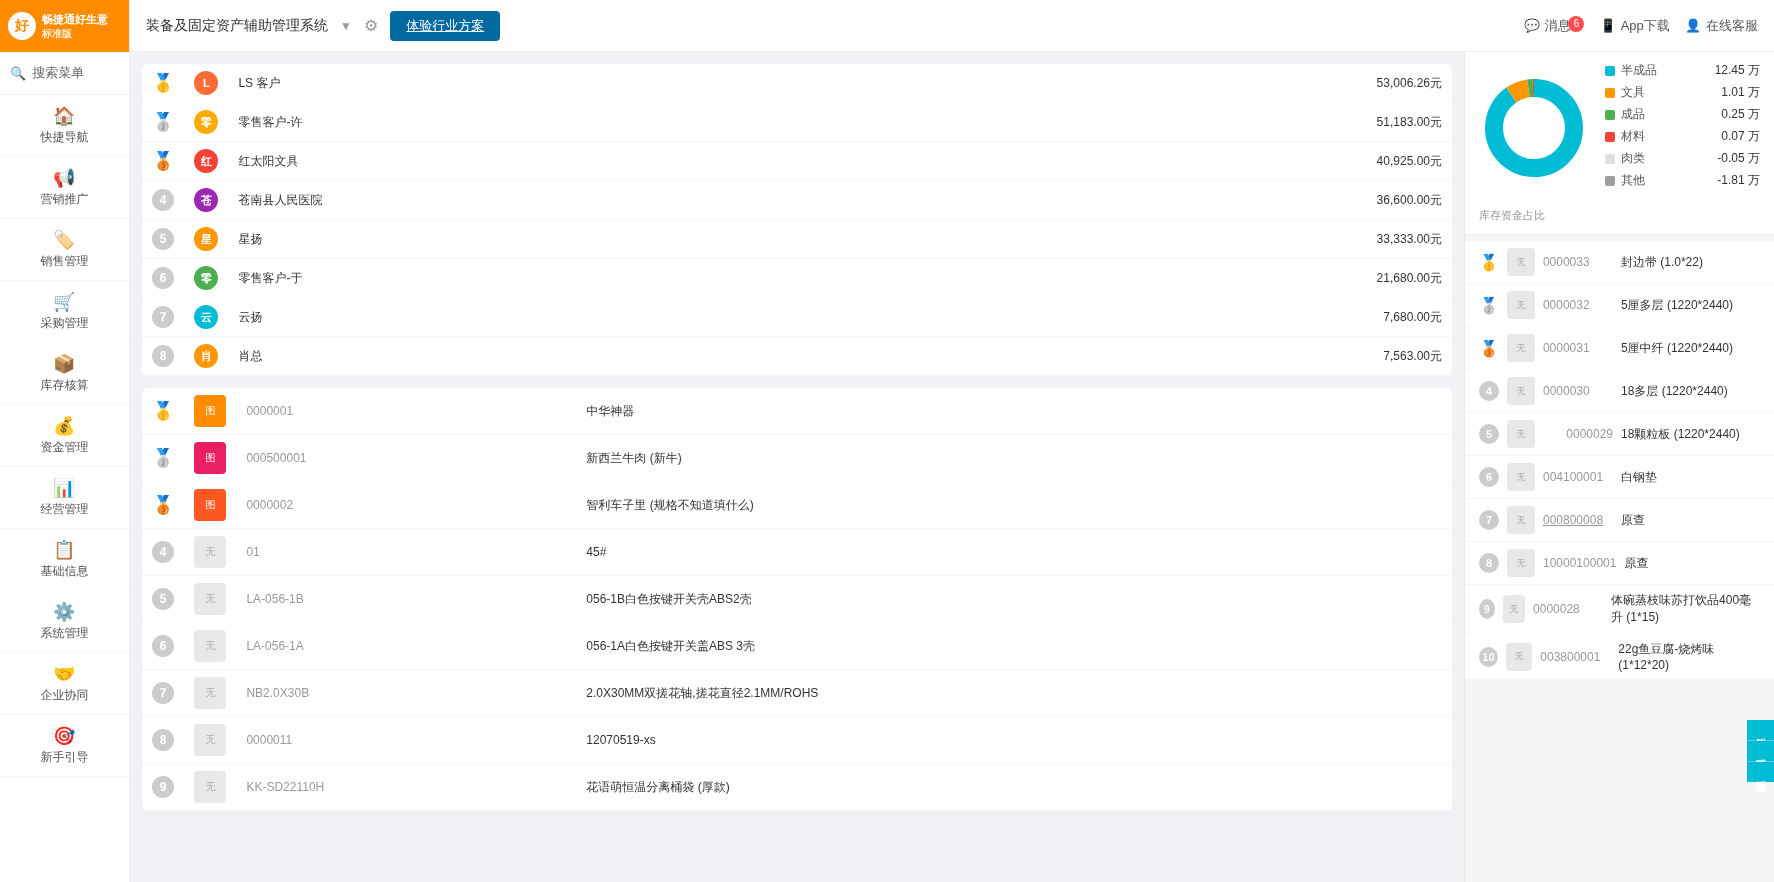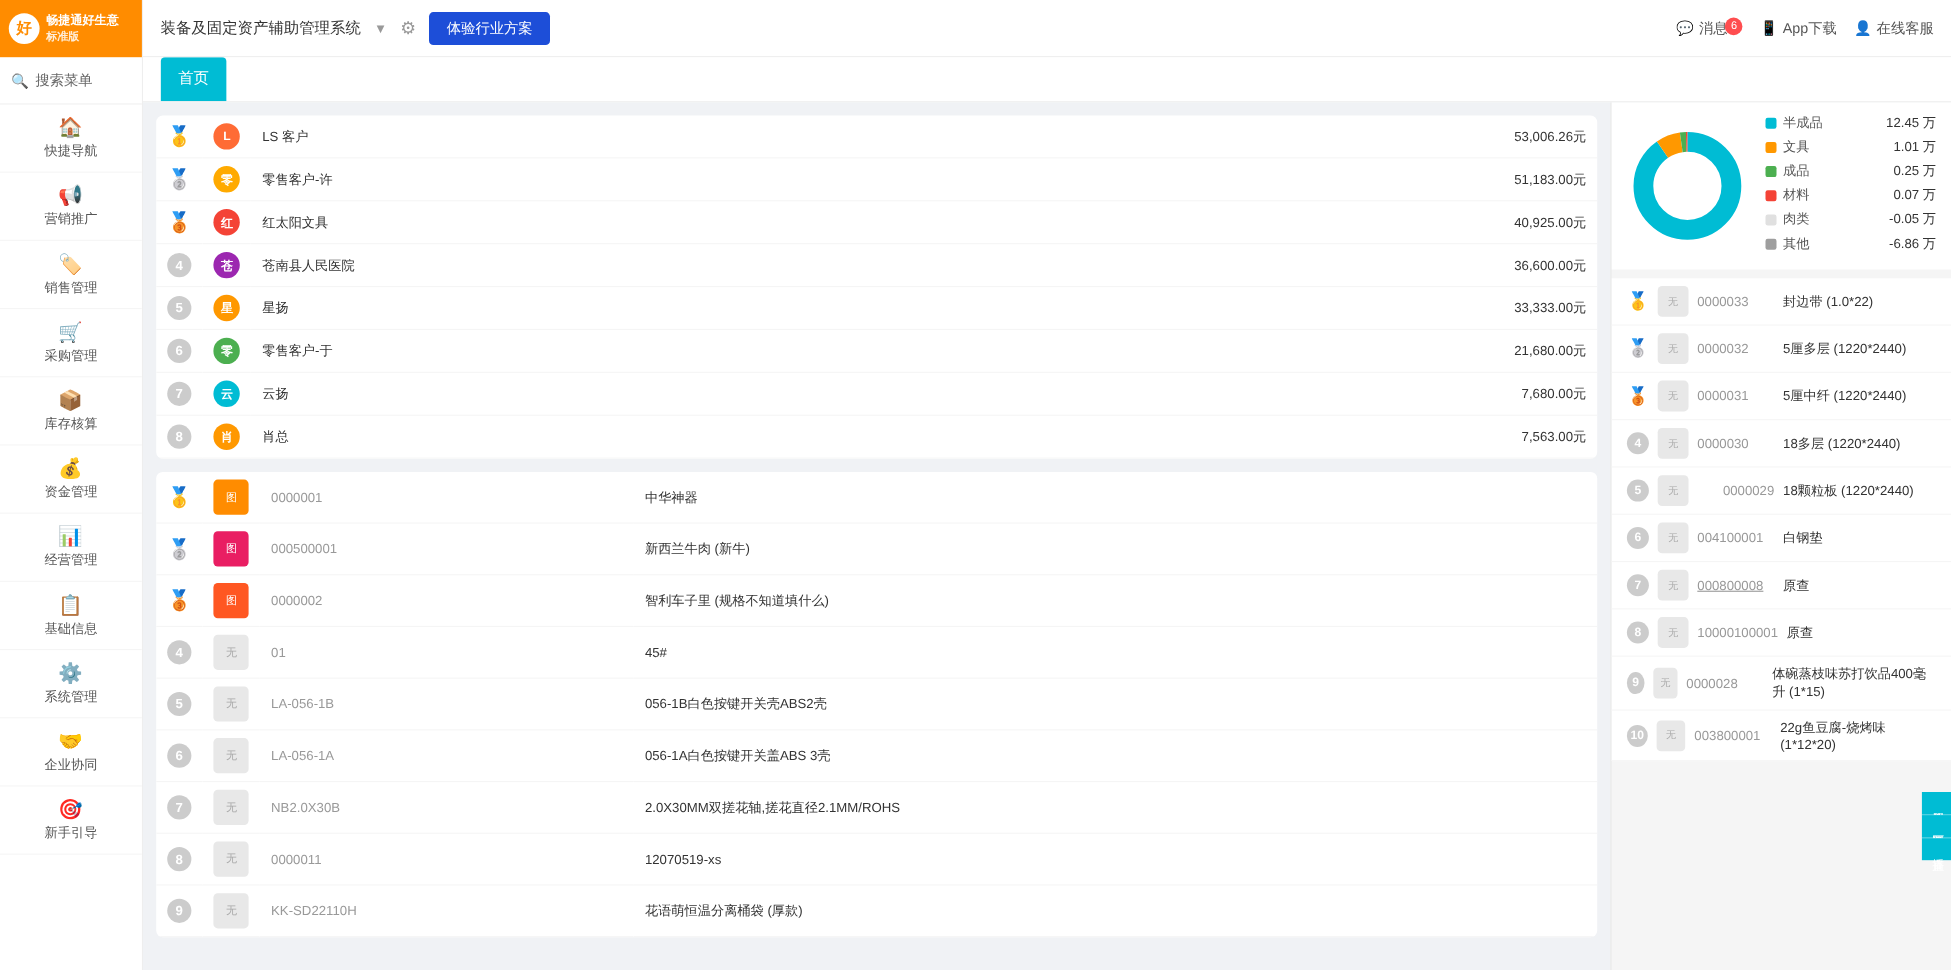--- a/index.html
+++ b/index.html
@@ -74,27 +74,28 @@
       gap: 12px;
     }
     .topbar-title {
       font-size: 14px;
       color: #333;
       font-weight: 500;
     }
     .topbar-arrow { color: #999; font-size: 12px; }
     .topbar-gear { color: #999; font-size: 16px; cursor: pointer; }
     .topbar-try-btn {
-      background: #1d4ed8;
+      background: #0369a1;
       color: #fff;
       border: none;
       border-radius: 4px;
       padding: 6px 16px;
       font-size: 13px;
       cursor: pointer;
+      text-decoration: underline;
     }
     .topbar-right {
       margin-left: auto;
       display: flex;
       align-items: center;
       gap: 16px;
       color: #555;
       font-size: 13px;
     }
     .topbar-badge {
@@ -326,23 +327,20 @@
         <span>📱</span>
         <span>App下载</span>
       </div>
       <div class="topbar-icon-group">
         <span>👤</span>
         <span>在线客服</span>
       </div>
     </div>
   </div>
 
-  <div class="nav-tabs">
-    <div class="nav-tab active">首页</div>
-  </div>
 
   <div class="content">
 
     <div class="center-panel scrollbar-thin">
 
       <div class="card">
         <table class="rank-table">
           <tbody id="customer-tbody">
               <tr>
     <td style="width:36px;"><span style="font-size:18px;">🥇</span></td>
@@ -492,24 +490,25 @@
               <span class="legend-value">0.07 万</span>
             </div>
             <div class="legend-item">
               <div class="legend-dot" style="background:#e0e0e0"></div>
               <span class="legend-label">肉类</span>
               <span class="legend-value">-0.05 万</span>
             </div>
             <div class="legend-item">
               <div class="legend-dot" style="background:#9e9e9e"></div>
               <span class="legend-label">其他</span>
-              <span class="legend-value">-6.86 万</span>
+              <span class="legend-value">-1.81 万</span>
             </div>
           </div>
         </div>
+        <div style="padding:4px 14px 10px;font-size:11px;color:#999;">库存资金占比</div>
       </div>
 
       <div class="rp-section">
         <div id="new-products-list">
             <div class="rp-row">
     <span style="font-size:16px;">🥇</span>
     <span style="display:inline-flex;align-items:center;justify-content:center;width:28px;height:28px;border-radius:4px;background:#e8e8e8;color:#aaa;font-size:9px;">无</span>
     <span style="color:#999;min-width:70px;">0000033</span>
     <span>封边带 (1.0*22)</span>
   </div>

